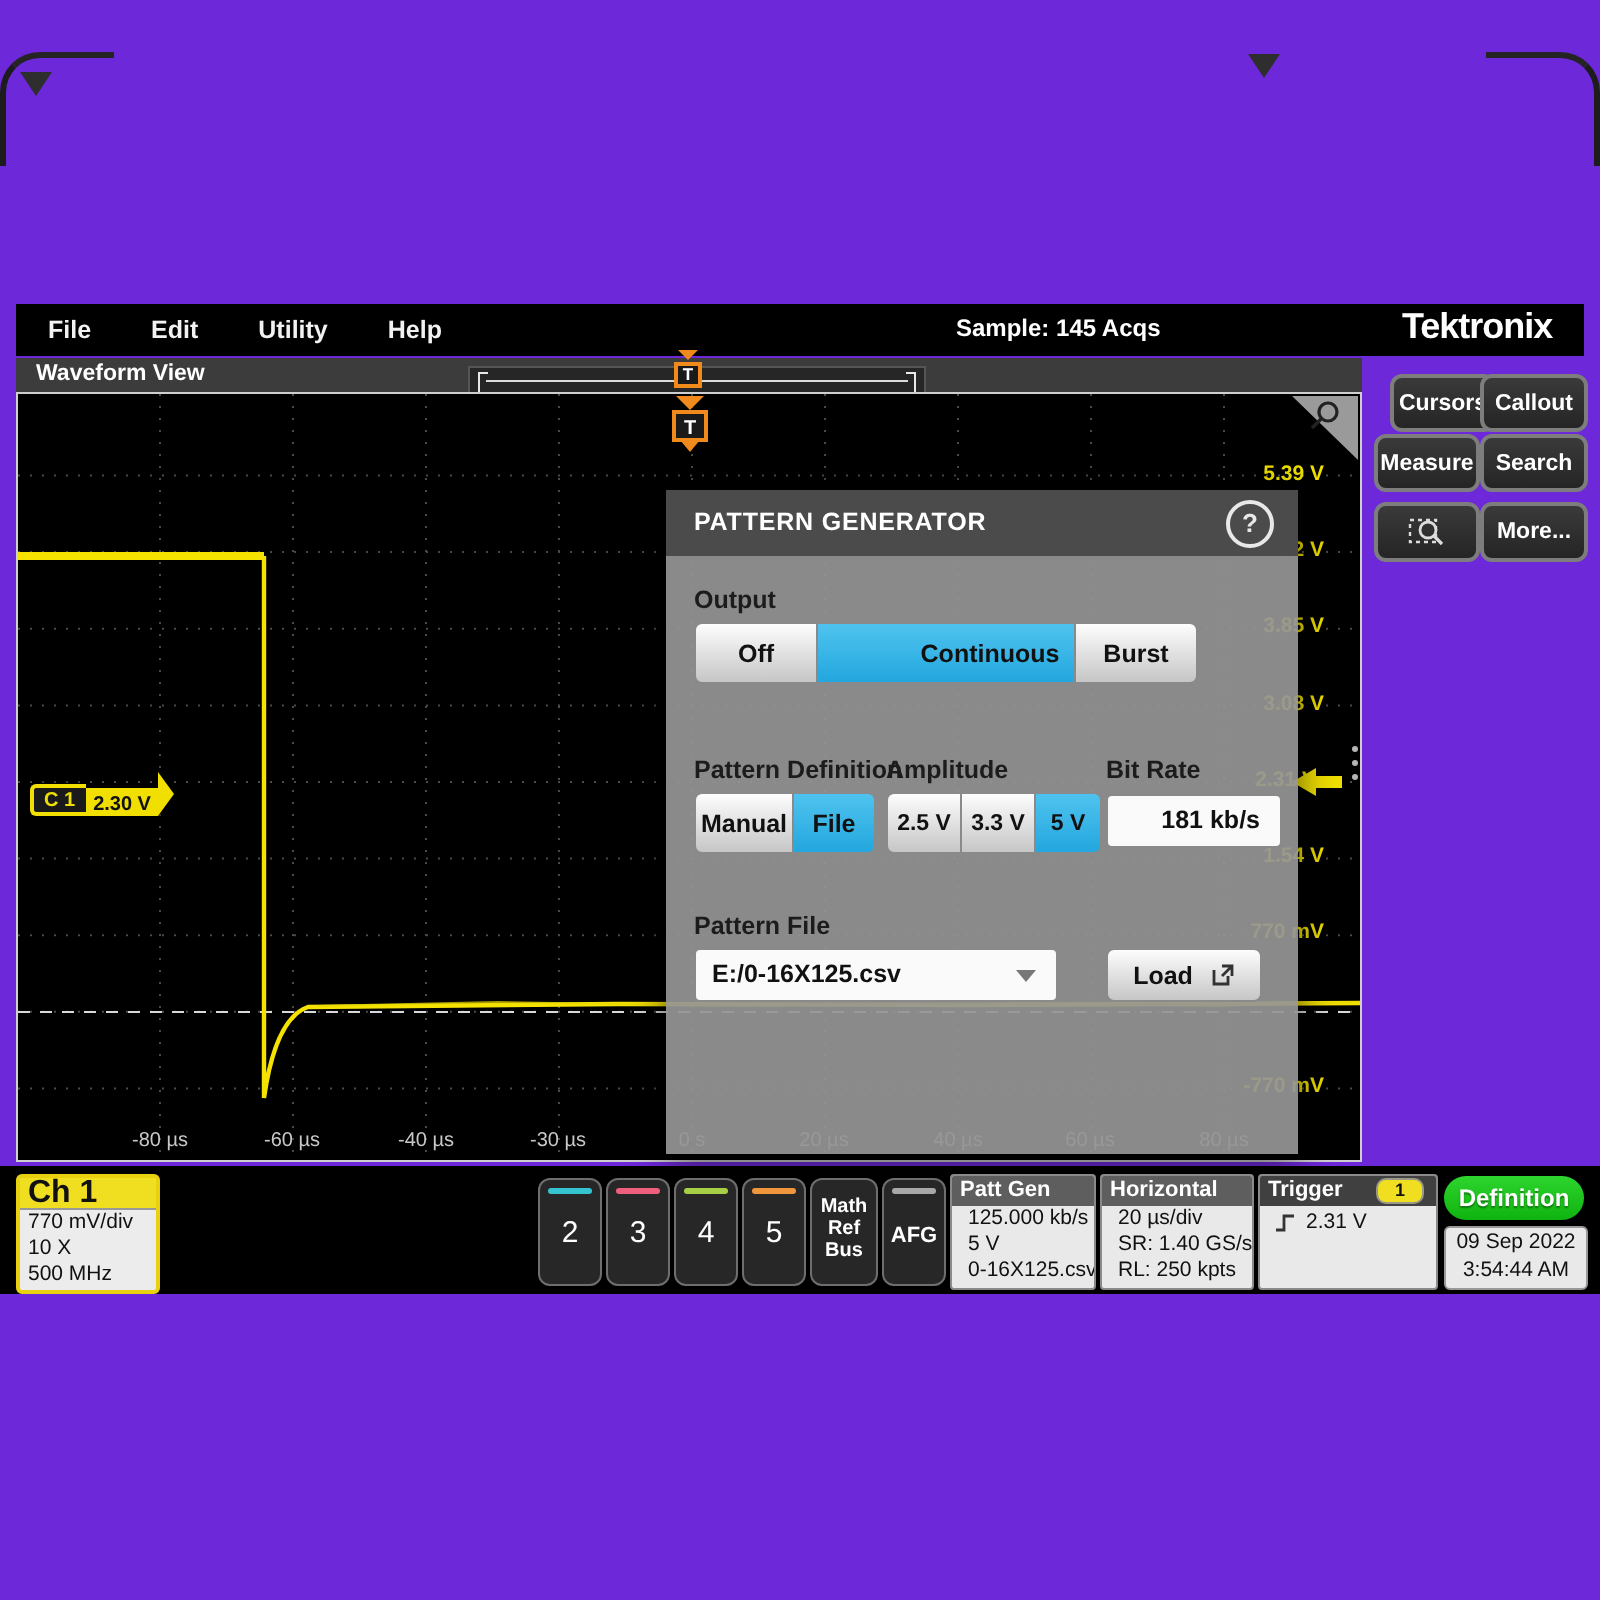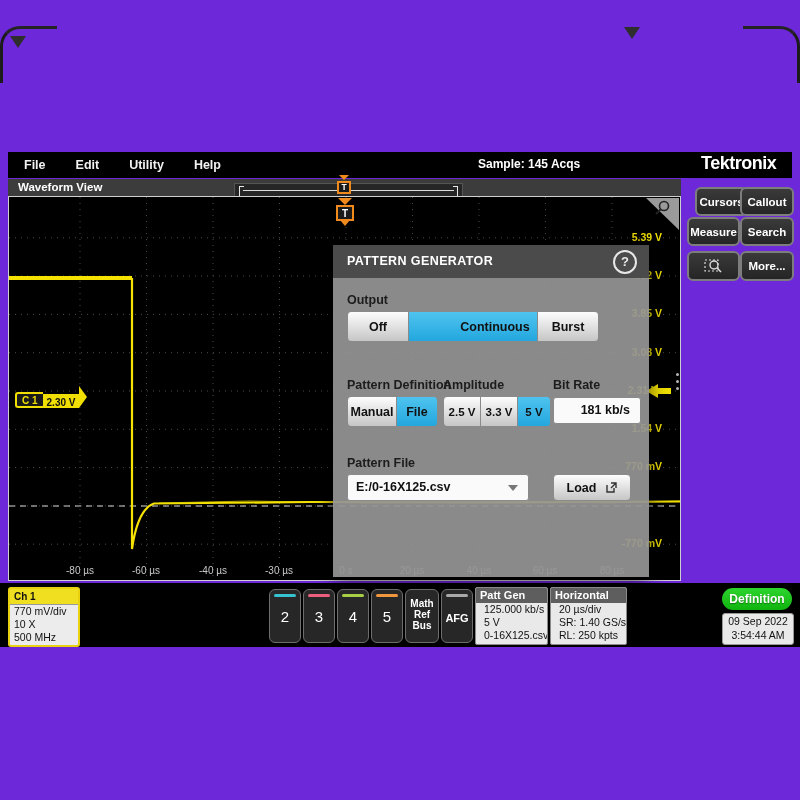--- a/index.html
+++ b/index.html
@@ -58,21 +58,21 @@
   #patternfile-dd{line-height:25px;padding-left:8px;font-weight:bold;}
   #dd-arrow{position:absolute;right:10px;top:10px;width:0;height:0;border-left:5px solid transparent;border-right:5px solid transparent;border-top:6px solid #777;}
   #load-btn{position:absolute;height:25px;background:linear-gradient(#fdfdfd,#c6c6c6);border:1px solid #8a8a8a;border-radius:4px;color:#111;font-size:12.5px;font-weight:bold;display:flex;align-items:center;justify-content:center;gap:10px;}
 
   
   .sbtn{position:absolute;background:linear-gradient(#3a3a3a,#252525);border:2px solid #7d7d7d;border-radius:6px;color:#fff;font-size:11.5px;font-weight:bold;display:flex;align-items:center;justify-content:center;}
 
   
   #bottombar{left:0;top:583px;width:800px;height:64px;background:#000;}
   #ch1box{position:absolute;left:8px;top:4px;width:68px;height:56px;border:2px solid #e8d20f;border-radius:3px;overflow:hidden;background:#ececec;}
-  #ch1box .hd{background:#f0df20;color:#111;font-size:10px;font-weight:bold;padding:0 4px;height:15px;line-height:15px;border-bottom:1px solid #999;}
+  #ch1box .hd{background:#f0df20;color:#111;font-size:16px;font-weight:bold;padding:0 4px;height:15px;line-height:15px;border-bottom:1px solid #999;}
   #ch1box .ln{color:#111;font-size:10.5px;padding:0 4px;line-height:13px;}
   .chbtn{position:absolute;top:6px;width:30px;height:52px;background:#272727;border:1px solid #6e6e6e;border-radius:6px;color:#fff;text-align:center;}
   .chbtn .bar{position:absolute;left:4px;right:4px;top:4px;height:3px;border-radius:2px;}
   .chbtn .num{position:absolute;left:0;right:0;top:18px;font-size:15px;}
   .chbtn .small{position:absolute;left:0;right:0;top:8px;font-size:10px;line-height:11px;font-weight:bold;}
   .chbtn .mid{position:absolute;left:0;right:0;top:22px;font-size:11px;font-weight:bold;}
   .infobox{position:absolute;top:4px;height:56px;background:#e9e9e9;border:1px solid #8a8a8a;border-radius:2px;overflow:hidden;}
   .infobox .hd{background:#5e5e5e;color:#fff;font-size:11px;font-weight:bold;height:15px;line-height:15px;padding:0 4px;}
   .infobox .ln{color:#111;font-size:10.5px;line-height:13px;padding:0 8px;white-space:nowrap;}
   #trigbox .hd{background:#404040;display:flex;justify-content:space-between;align-items:center;}
@@ -285,20 +285,32 @@
       <div class="ln">125.000 kb/s</div>
       <div class="ln">5 V</div>
       <div class="ln">0-16X125.csv</div>
     </div>
     <div class="infobox" style="left:550px;width:75px;">
       <div class="hd">Horizontal</div>
       <div class="ln">20 µs/div</div>
       <div class="ln">SR: 1.40 GS/s</div>
       <div class="ln">RL: 250 kpts</div>
     </div>
+    <div class="infobox" id="trigbox" style="left:629px;width:88px;">
+      <div class="hd">
+        <span>Trigger</span>
+        <span id="trig-src">1</span>
+      </div>
+      <div class="ln" style="display:flex;align-items:center;gap:5px;padding-top:2px;">
+        <svg width="10" height="11" viewBox="0 0 10 11">
+          <polyline points="0,9 4,9 4,2 9,2" fill="none" stroke="#333" stroke-width="1.4"></polyline>
+        </svg>
+        <span>2.31 V</span>
+      </div>
+    </div>
     <div id="triggered">Definition</div>
     <div id="datetime">
       <div>09 Sep 2022</div>
       <div>3:54:44 AM</div>
     </div>
   </div>
 
 </div>
 
 </body></html>

